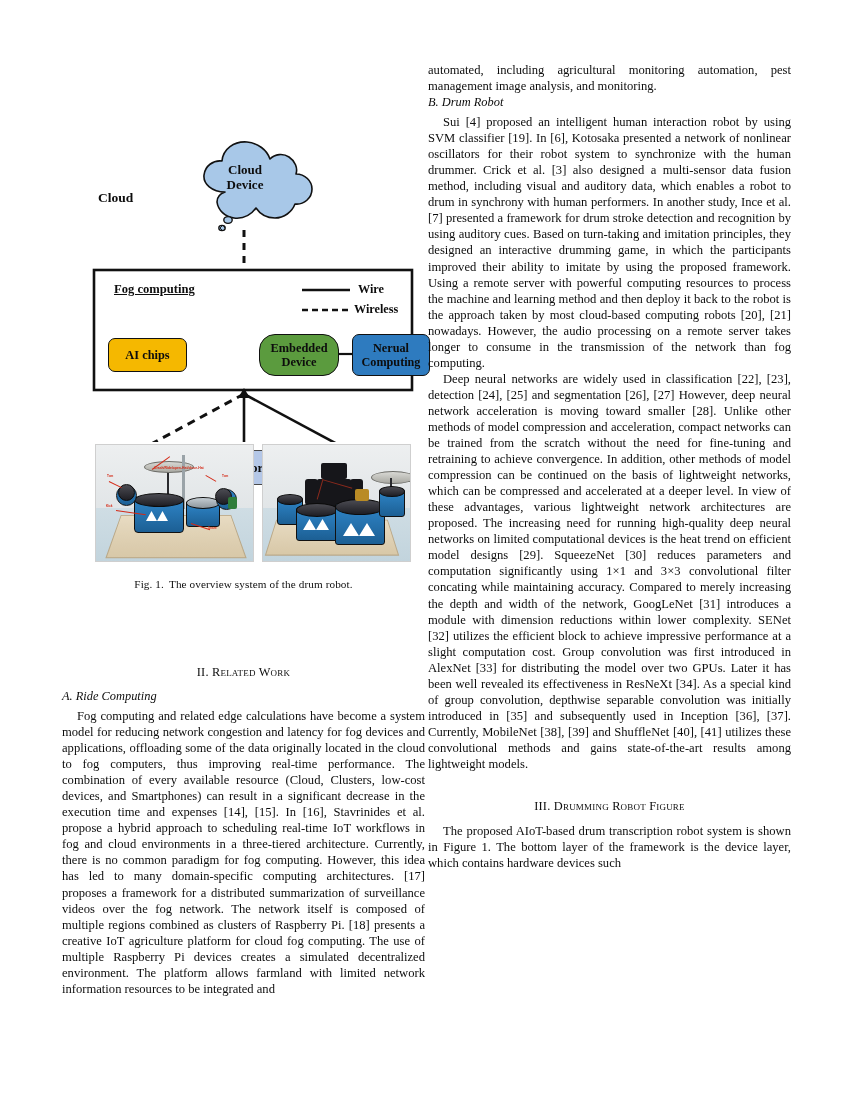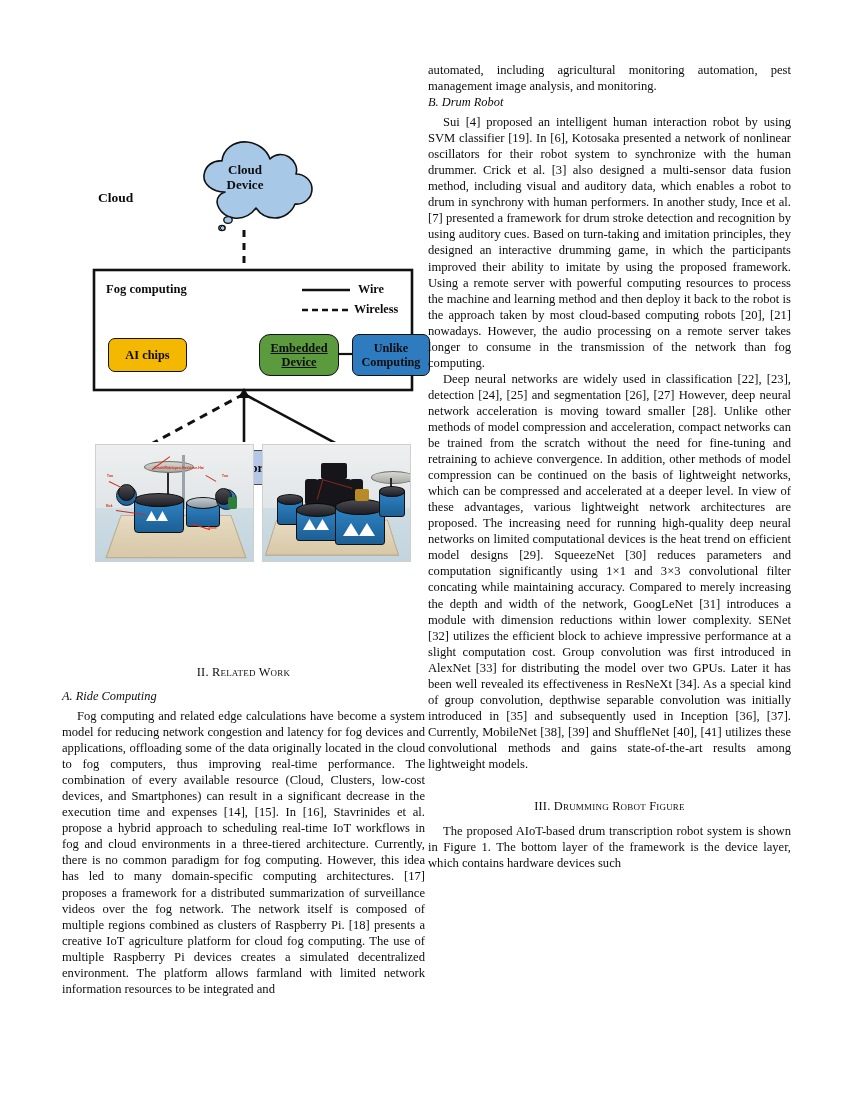--- a/index.html
+++ b/index.html
@@ -199,36 +199,36 @@
         <path d="M 182 326 l -6 10 l 12 0 Z" fill="#111"></path>
       </svg>
 
       <div style="position:absolute; left:36px; top:128px; font-size:13.5px; font-weight:bold;">Cloud</div>
 
       <div style="position:absolute; left:152px; top:101px; width:62px; text-align:center; font-size:13px; font-weight:bold; line-height:14.5px;">
         <div>Cloud</div>
         <div>Device</div>
       </div>
 
-      <div style="position:absolute; left:44px; top:220px; font-size:12.6px; font-weight:bold;">Fog computing</div>
+      <div style="position:absolute; left:52px; top:220px; font-size:12.6px; font-weight:bold;text-decoration:underline;">Fog computing</div>
 
       <div style="position:absolute; left:296px; top:220px; font-size:12.2px; font-weight:bold;">Wire</div>
       <div style="position:absolute; left:292px; top:240px; font-size:12.2px; font-weight:bold;">Wireless</div>
 
       <div style="position:absolute; left:46px; top:276px; width:77px; height:32px; background:#F5B800; border:1.6px solid #111; border-radius:7px; display:flex; align-items:center; justify-content:center; font-size:12.4px; font-weight:bold;">
         <span>AI chips</span>
       </div>
 
-      <div style="position:absolute; left:197px; top:272px; width:78px; height:40px; background:#5B9B3E; border:1.6px solid #111; border-radius:11px; display:flex; flex-direction:column; align-items:center; justify-content:center; font-size:12.4px; font-weight:bold; line-height:14px;text-decoration:underline;">
+      <div style="position:absolute; left:197px; top:272px; width:78px; height:40px; background:#5B9B3E; border:1.6px solid #111; border-radius:16px; display:flex; flex-direction:column; align-items:center; justify-content:center; font-size:12.4px; font-weight:bold; line-height:14px;">
         <span>Embedded</span>
         <span>Device</span>
       </div>
 
       <div style="position:absolute; left:290px; top:272px; width:76px; height:40px; background:#2E7BBF; border:1.6px solid #111; border-radius:7px; display:flex; flex-direction:column; align-items:center; justify-content:center; font-size:12.2px; font-weight:bold; line-height:14px;">
-        <span>Unlike</span>
+        <span>Nerual</span>
         <span>Computing</span>
       </div>
 
       <div style="position:absolute; left:33px; top:388px; width:83px; height:33px; background:#FCE3D0; border:1.6px solid #6b6b6b; border-radius:7px; display:flex; align-items:center; justify-content:center; font-size:13px; font-weight:bold;">
         <span>Robot</span>
       </div>
 
       <div style="position:absolute; left:140px; top:388px; width:83px; height:33px; background:#B4C7E7; border:1.6px solid #4a4a4a; border-radius:7px; display:flex; align-items:center; justify-content:center; font-size:13px; font-weight:bold;">
         <span>Sensor</span>
       </div>
@@ -304,20 +304,23 @@
           <div style="position:absolute; left:80px; top:78px; width:32px; height:13px; background:#ffffff; clip-path: polygon(0 100%, 25% 0, 50% 100%, 75% 0, 100% 100%);"></div>
 
           <div class="drum" style="left:116px; top:44px; width:24px; height:26px; border-radius:3px;"></div>
           <div class="drum-head" style="left:116px; top:41px; width:24px; height:9px;"></div>
 
           <div style="position:absolute; left:92px; top:44px; width:14px; height:12px; background:#b98b25; border-radius:2px;"></div>
         </div>
       </div>
     </div>
 
+    <div class="fig-caption">
+      <span class="lbl">Fig. 1.</span><span>The overview system of the drum robot.</span>
+    </div>
   </div>
 
   <div class="col col-left" style="top: 638px;">
     <h2 class="section">II.  Related Work</h2>
     <h3 class="subsection">A.  Ride Computing</h3>
     <p class="body">Fog computing and related edge calculations have become a system model for reducing network congestion and latency for fog devices and applications, offloading some of the data originally located in the cloud to fog computers, thus improving real-time performance. The combination of every available resource (Cloud, Clusters, low-cost devices, and Smartphones) can result in a significant decrease in the execution time and expenses [14], [15]. In [16], Stavrinides et al. propose a hybrid approach to scheduling real-time IoT workflows in fog and cloud environments in a three-tiered architecture. Currently, there is no common paradigm for fog computing. However, this idea has led to many domain-specific computing architectures.  [17] proposes a framework for a distributed summarization of surveillance videos over the fog network. The network itself is composed of multiple regions combined as clusters of Raspberry Pi.  [18] presents a creative IoT agriculture platform for cloud fog computing. The use of multiple Raspberry Pi devices creates a simulated decentralized environment. The platform allows farmland with limited network information resources to be integrated and</p>
   </div>
 
   <div class="col col-right">
     <p class="body cont">automated, including agricultural monitoring automation, pest management image analysis, and monitoring.</p>

